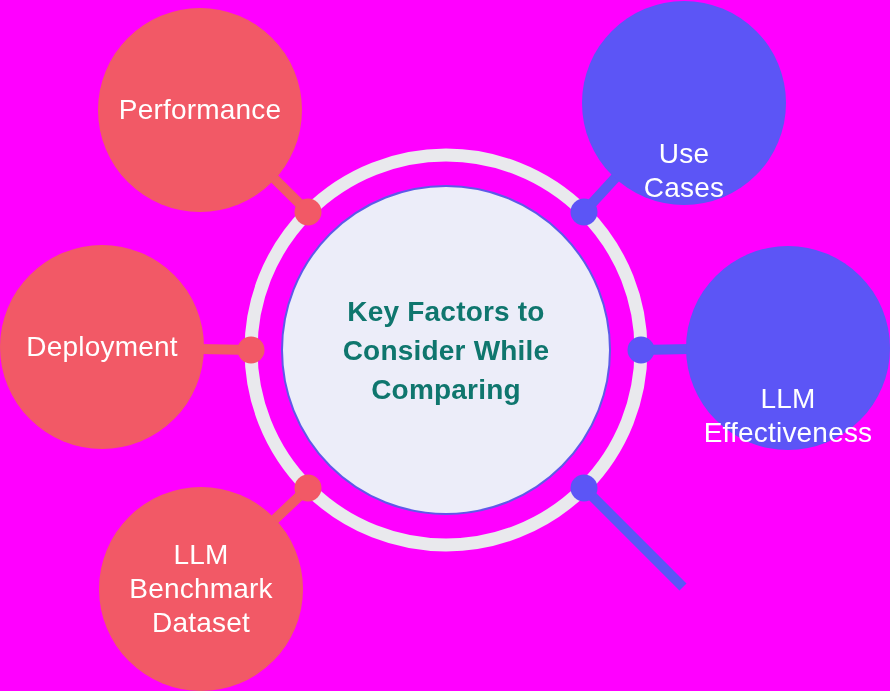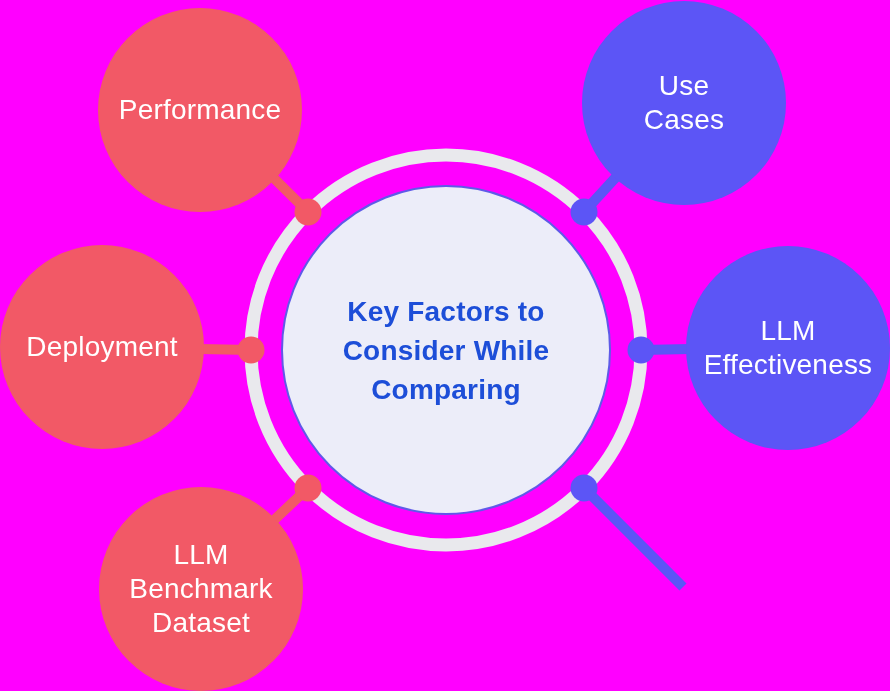--- a/index.html
+++ b/index.html
@@ -31,30 +31,30 @@
   .satellite {
     width: 204px;
     height: 204px;
     color: #ffffff;
     font-size: 28px;
     line-height: 34px;
     font-weight: 500;
     letter-spacing: 0.2px;
   }
   .satellite.coral { background: #f25966; }
-  .satellite.blue  { background: #5c55f6; }
+  .satellite.blue  { background: #5c55f6; align-items: flex-end; }
   .label { white-space: pre-line; }
   .center-circle {
     left: 281px;
     top: 185px;
     width: 330px;
     height: 330px;
     background: #ecedf9;
     border: 2px solid #5f5ae8;
-    color: #1d4ed8;
+    color: #0f766e;
     font-size: 28px;
     line-height: 39px;
     font-weight: 700;
     letter-spacing: 0.2px;
   }
   
   .pos-performance       { left: 98px;  top: 8px; align-items: center;   }
   .pos-deployment        { left: 0px;   top: 245px; }
   .pos-llm-benchmark     { left: 99px;  top: 487px; }
   .pos-use-cases         { left: 582px; top: 1px;   }

